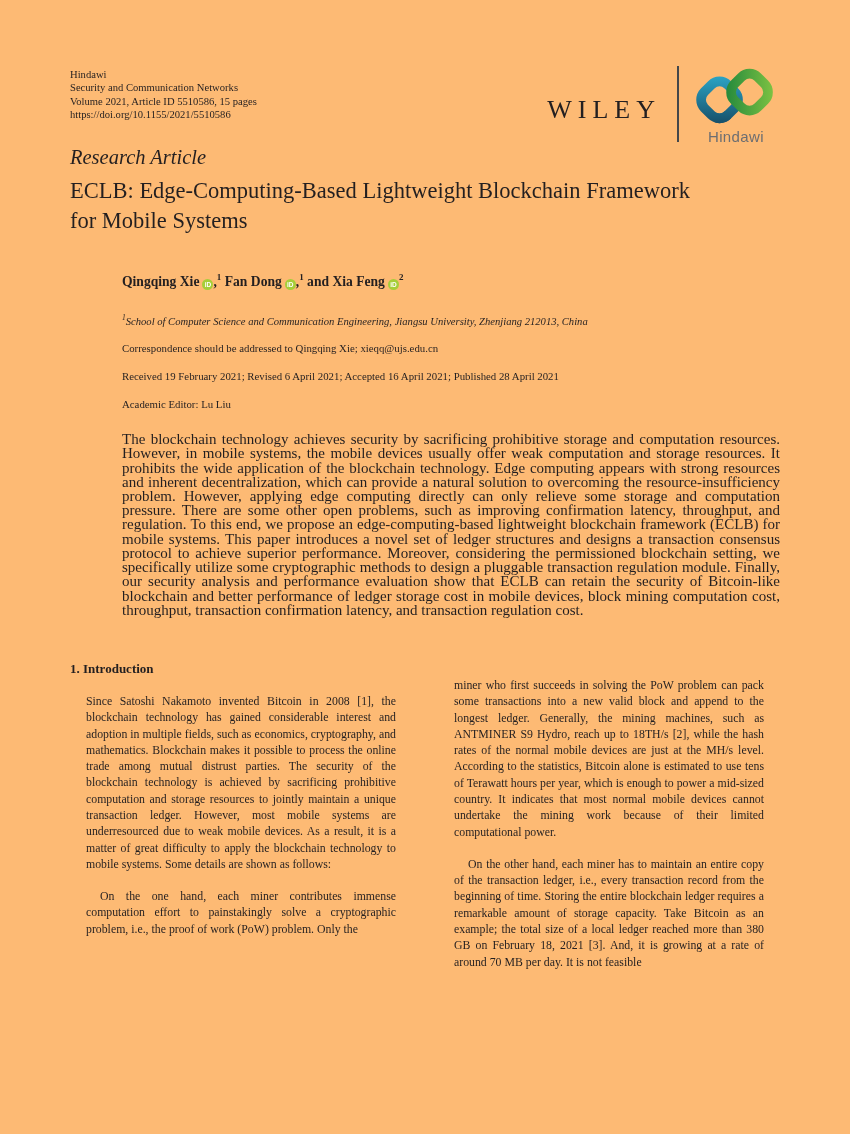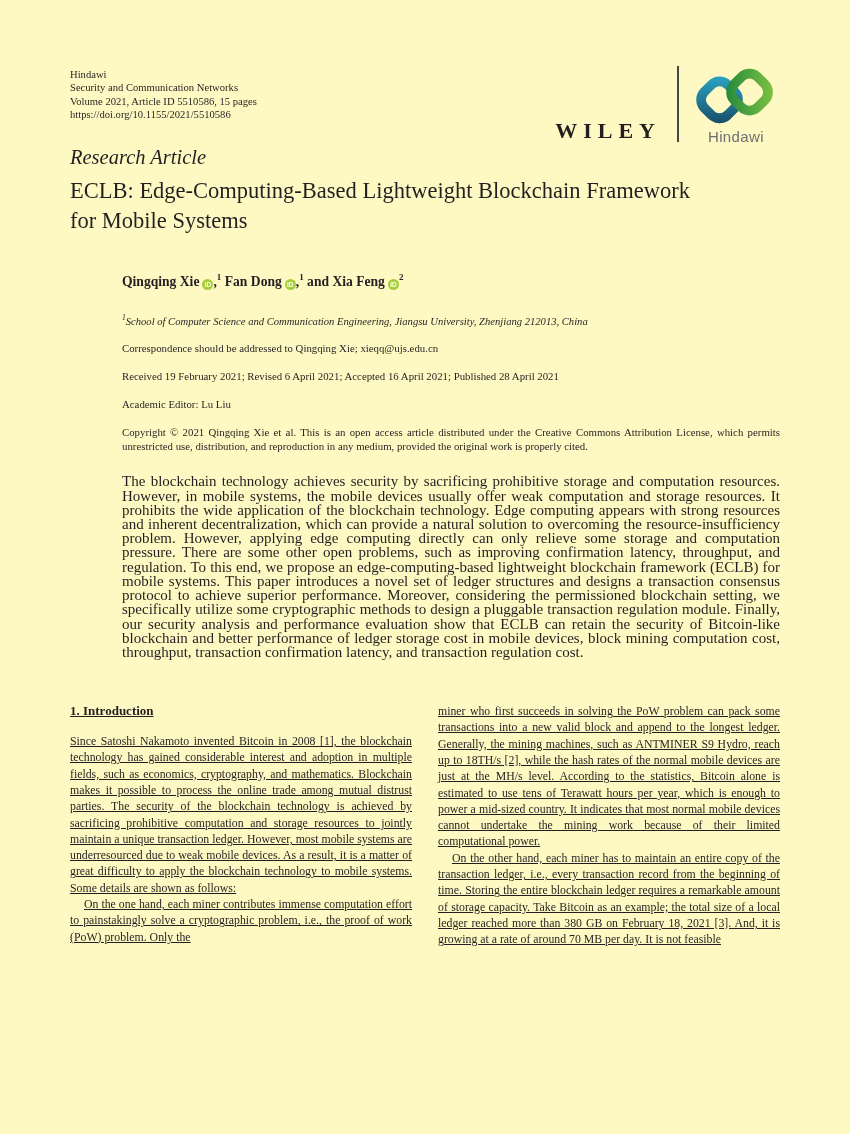--- a/index.html
+++ b/index.html
@@ -2,39 +2,39 @@
 <html><head>
 <meta charset="utf-8">
 <style>
   html, body { margin: 0; padding: 0; background: #ffffff; }
   .page {
     position: relative;
     width: 850px;
     height: 1134px;
     box-sizing: border-box;
     padding: 66px 70px 0 70px;
-    background: #fef9c3;
+    background: #fdba74;
     font-family: "Liberation Serif", "DejaVu Serif", serif;
     color: #231f20;
     overflow: hidden;
   }
 
   
   .masthead { display: flex; justify-content: space-between; align-items: flex-start; height: 80px; }
   .pub-meta { font-size: 10.6px; line-height: 13.4px; padding-top: 2px; }
   .logo-group { display: flex; align-items: flex-start; }
   .wiley {
     font-family: "Liberation Serif", serif;
-    font-weight: 700;
-    font-size: 22px;
+    font-weight: 400;
+    font-size: 26px;
     letter-spacing: 6px;
     line-height: 1;
     color: #231f20;
     align-self: flex-end;
-    margin-bottom: 3px;
+    margin-bottom: 22px;
     margin-right: 16px;
   }
   .logo-divider { width: 2px; height: 76px; background: #44474a; margin-right: 13px; }
   .hindawi-logo { display: flex; flex-direction: column; align-items: center; width: 88px; }
   .hindawi-word {
     font-family: "Liberation Sans", sans-serif;
     font-size: 15px;
     color: #6d6e71;
     letter-spacing: 0.4px;
     margin-top: 2px;
@@ -69,23 +69,23 @@
     margin-left: 3px;
   }
   .affiliations { margin-top: 21px; font-style: italic; font-size: 10.6px; line-height: 14px; }
   .affiliations sup { font-size: 7.5px; }
   .meta-line { font-size: 10.8px; line-height: 14.2px; margin: 0 0 13.8px 0; }
   .copyright { text-align: justify; }
   .abstract-text { font-size: 15px; line-height: 14.2px; text-align: justify; margin: 21px 0 0 0; }
 
   
   .body-cols { display: flex; gap: 26px; margin-top: 44px; }
-  .col { flex: 1 1 0; min-width: 0; text-decoration: underline; }
+  .col { flex: 1 1 0; min-width: 0; }
   .section-heading { font-size: 13px; font-weight: 700; margin: 0 0 14px 0; }
-  .col p { font-size: 11.8px; line-height: 16.3px; text-align: justify; margin: 0; }
+  .col p { font-size: 11.8px; line-height: 16.3px; text-align: justify; margin: 16px; }
   .col p.indent { text-indent: 14px; }
 </style>
 </head>
 <body>
 
 <div class="page">
 
   <header class="masthead">
     <div class="pub-meta" id="pubMeta">
         <div>Hindawi</div>
@@ -125,21 +125,20 @@
 
   <div class="meta-block">
     <div class="authors" id="authors"><span>Qingqing Xie</span><span class="orcid-icon">iD</span>,<sup>1</sup> <span>Fan Dong</span><span class="orcid-icon">iD</span>,<sup>1</sup> and <span>Xia Feng</span><span class="orcid-icon">iD</span><sup>2</sup></div>
     <div class="affiliations" id="affiliations">
         <div><sup>1</sup>School of Computer Science and Communication Engineering, Jiangsu University, Zhenjiang 212013, China</div>
       </div>
     <div style="margin-top: 13px;">
       <p class="meta-line">Correspondence should be addressed to Qingqing Xie; xieqq@ujs.edu.cn</p>
       <p class="meta-line">Received 19 February 2021; Revised 6 April 2021; Accepted 16 April 2021; Published 28 April 2021</p>
       <p class="meta-line">Academic Editor: Lu Liu</p>
-      <p class="meta-line copyright">Copyright © 2021 Qingqing Xie et al. This is an open access article distributed under the Creative Commons Attribution License, which permits unrestricted use, distribution, and reproduction in any medium, provided the original work is properly cited.</p>
       <p class="abstract-text">The blockchain technology achieves security by sacrificing prohibitive storage and computation resources. However, in mobile systems, the mobile devices usually offer weak computation and storage resources. It prohibits the wide application of the blockchain technology. Edge computing appears with strong resources and inherent decentralization, which can provide a natural solution to overcoming the resource-insufficiency problem. However, applying edge computing directly can only relieve some storage and computation pressure. There are some other open problems, such as improving confirmation latency, throughput, and regulation. To this end, we propose an edge-computing-based lightweight blockchain framework (ECLB) for mobile systems. This paper introduces a novel set of ledger structures and designs a transaction consensus protocol to achieve superior performance. Moreover, considering the permissioned blockchain setting, we specifically utilize some cryptographic methods to design a pluggable transaction regulation module. Finally, our security analysis and performance evaluation show that ECLB can retain the security of Bitcoin-like blockchain and better performance of ledger storage cost in mobile devices, block mining computation cost, throughput, transaction confirmation latency, and transaction regulation cost.</p>
     </div>
   </div>
 
   <div class="body-cols">
     <div class="col" id="leftCol">
       <h2 class="section-heading">1. Introduction</h2>
     <p>Since Satoshi Nakamoto invented Bitcoin in 2008 [1], the blockchain technology has gained considerable interest and adoption in multiple fields, such as economics, cryptography, and mathematics. Blockchain makes it possible to process the online trade among mutual distrust parties. The security of the blockchain technology is achieved by sacrificing prohibitive computation and storage resources to jointly maintain a unique transaction ledger. However, most mobile systems are underresourced due to weak mobile devices. As a result, it is a matter of great difficulty to apply the blockchain technology to mobile systems. Some details are shown as follows:</p>
         <p class="indent">On the one hand, each miner contributes immense computation effort to painstakingly solve a cryptographic problem, i.e., the proof of work (PoW) problem. Only the</p>
       </div>

